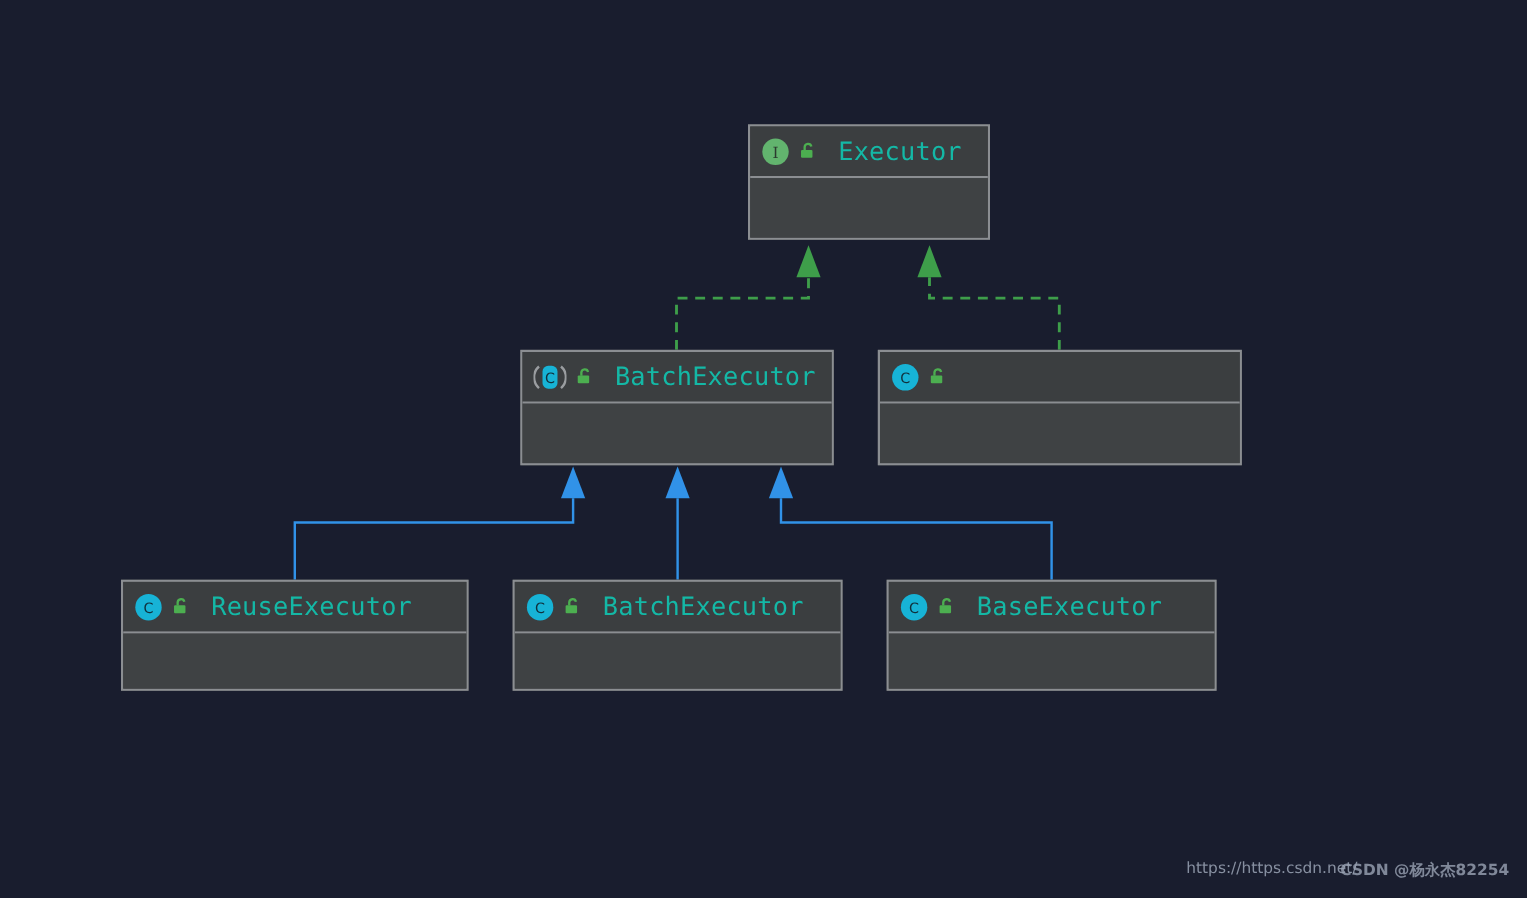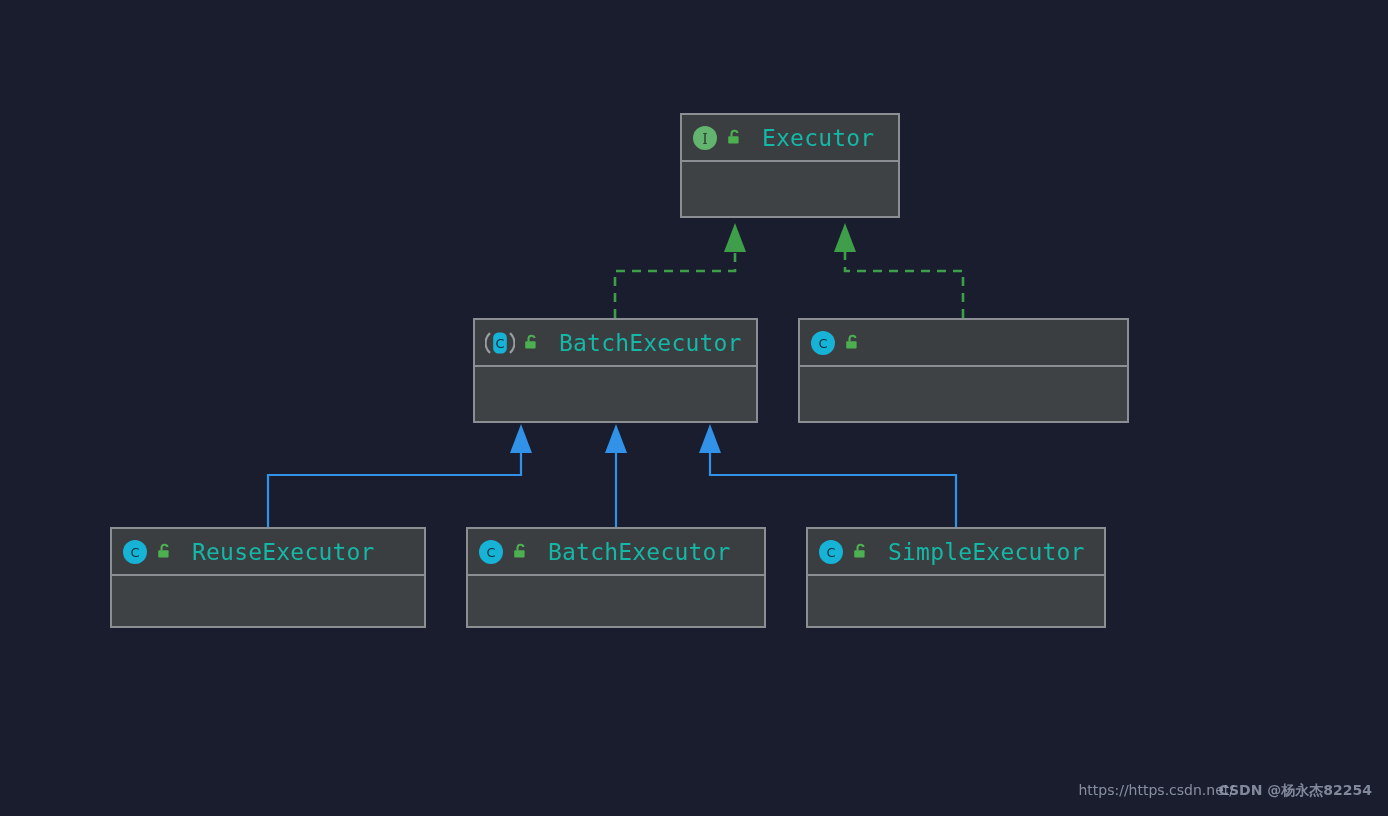--- a/index.html
+++ b/index.html
@@ -224,21 +224,21 @@
           <circle cx="13" cy="13" r="12" fill="#17b3d6"></circle>
           <text x="13" y="18" text-anchor="middle" font-family="DejaVu Sans, Liberation Sans, sans-serif" font-size="13" fill="#10303c">C</text>
         </svg>
       </span>
       <span class="icon-wrap">
         <svg class="lock" width="19" height="19" viewBox="0 0 19 19">
           <path d="M6.5 8.5 V5.6 A3.1 3.1 0 0 1 12.6 5.1" fill="none" stroke="#4caf50" stroke-width="2.1"></path>
           <rect x="3.2" y="8.3" width="10.4" height="7.2" rx="1" fill="#4caf50"></rect>
         </svg>
       </span>
-      <span class="node-title">SimpleExecutor</span>
+      <span class="node-title">BaseExecutor</span>
     </div>
     <div class="uml-body" style="height:50px;"></div>
   </div>
 
   <div class="watermark">
     <span class="wm-text wm-a">https://https.csdn.net/</span>
     <span class="wm-text wm-b">CSDN @杨永杰82254</span>
   </div>
 
 </div>

